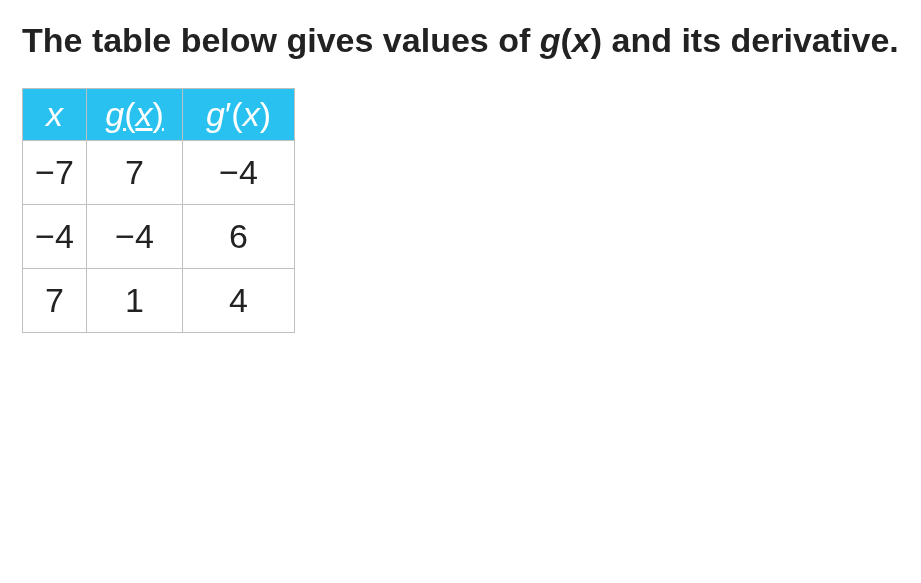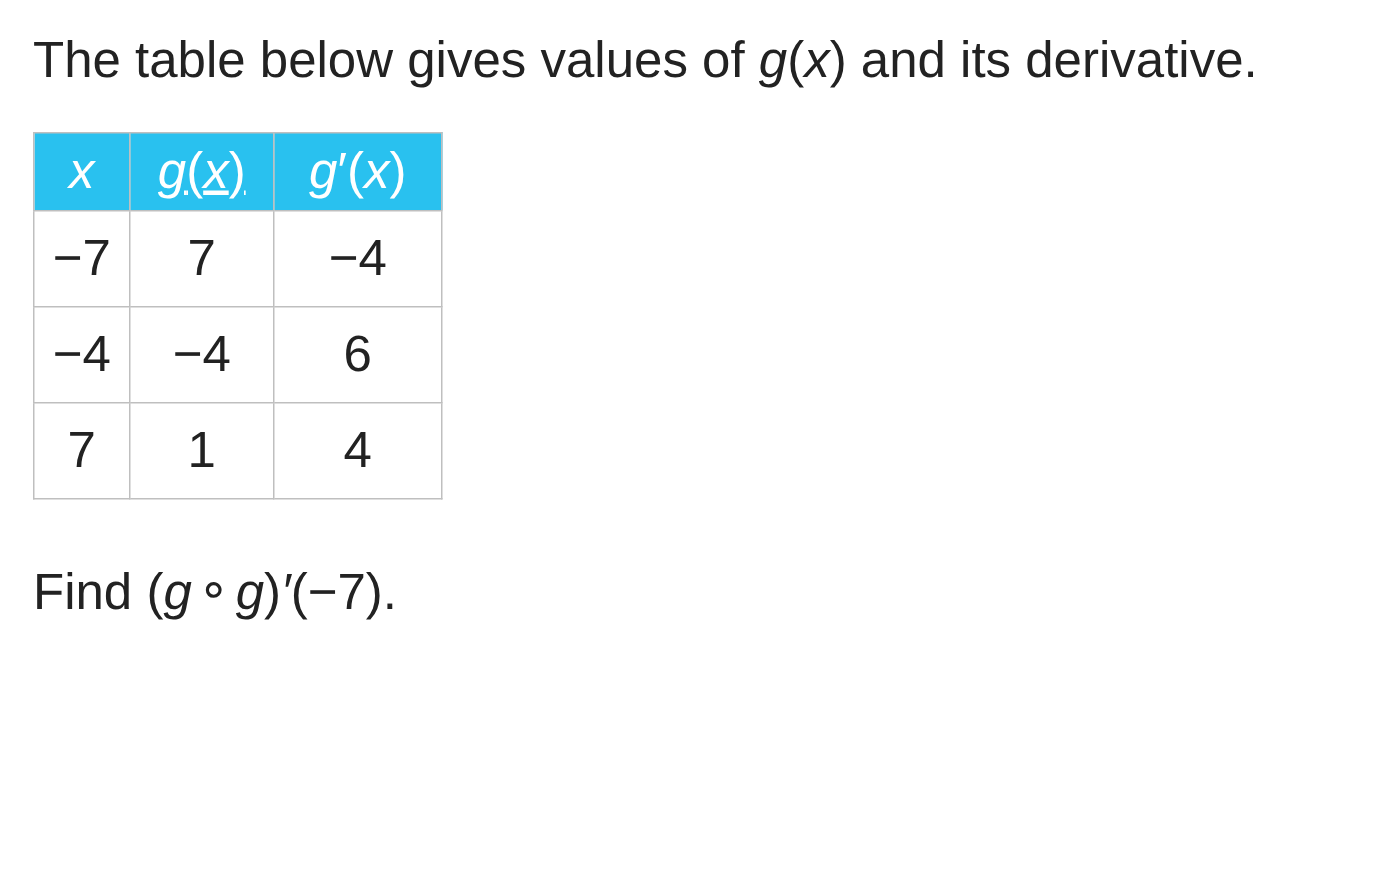--- a/index.html
+++ b/index.html
@@ -11,20 +11,21 @@
       color: #222222;
       overflow: hidden;
     }
     .container {
       padding: 18px 22px;
     }
     .intro {
       font-size: 34px;
       line-height: 1.35;
       margin-bottom: 24px;
+      font-weight: bold;
     }
     .mi { font-style: italic; }
     .table {
       border-collapse: collapse;
       margin-bottom: 40px;
     }
     .table th, .table td {
       border: 1px solid #bfbfbf;
       text-align: center;
       vertical-align: middle;
@@ -94,17 +95,14 @@
         <td>6</td>
       </tr>
       <tr>
         <td>7</td>
         <td>1</td>
         <td>4</td>
       </tr>
     </tbody>
   </table>
 
-  <p class="question">
-    <span>Find </span><span>(</span><span class="mi">g</span><span class="ring">∘</span><span class="mi">g</span><span>)</span><span class="prime">′</span><span>(</span><span>−7</span><span>).</span>
-  </p>
 
 </div>
 
 </body></html>

